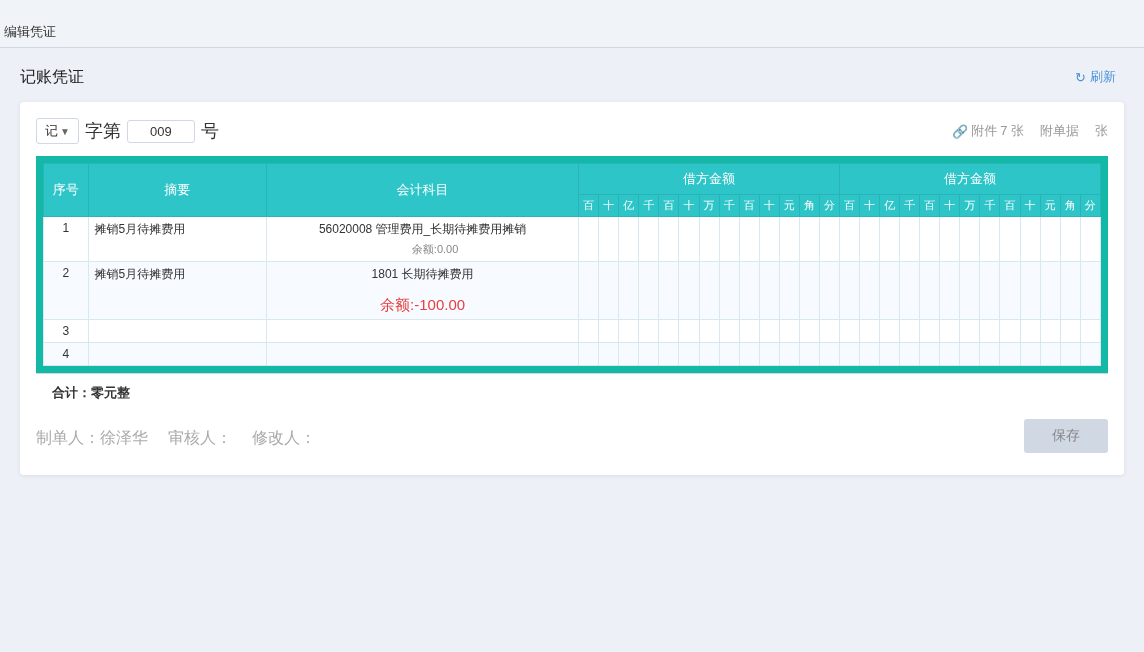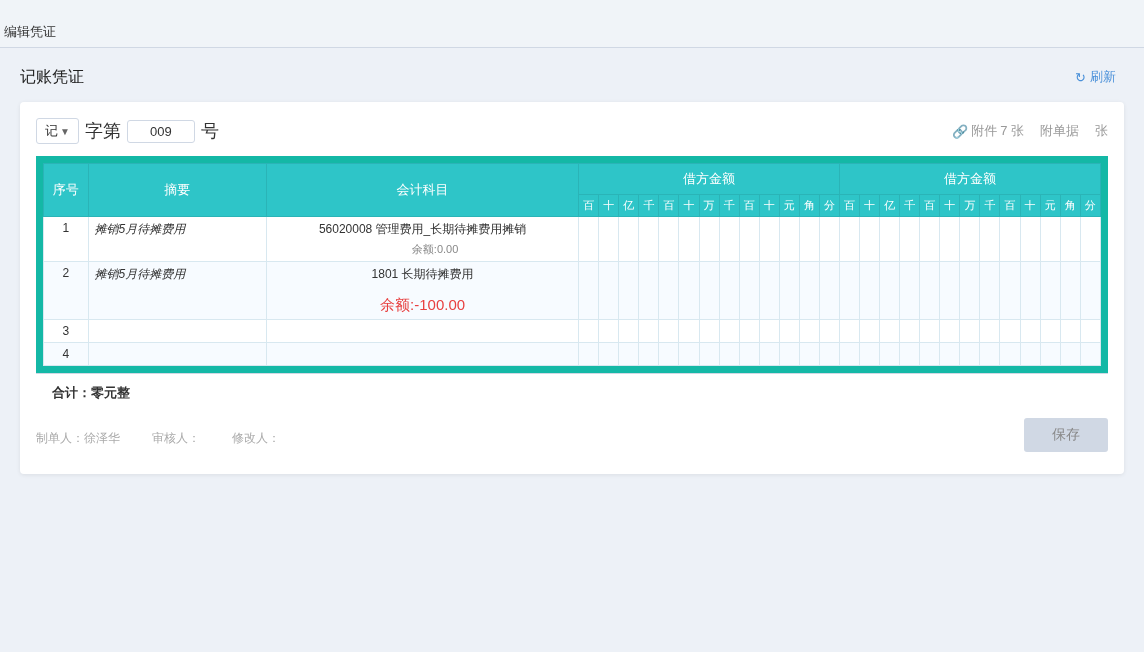--- a/index.html
+++ b/index.html
@@ -160,21 +160,20 @@
       font-size: 12px;
       color: #333;
       vertical-align: top;
     }
     .cell-no {
       width: 40px;
       text-align: center;
     }
     .cell-summary {
       width: 160px;
-      font-style: italic;
     }
     .cell-account {
       width: 280px;
       text-align: center;
     }
     .cell-amount {
       width: 18px;
       min-width: 18px;
       text-align: center;
       padding: 2px 1px;
@@ -198,24 +197,24 @@
       align-items: flex-start;
     }
     .total-label {
       font-weight: bold;
       font-size: 13px;
       color: #333;
     }
     .creator-row {
       display: flex;
       align-items: center;
-      gap: 32px;
+      gap: 20px;
       padding: 10px 0 4px 0;
       color: #aaa;
-      font-size: 12px;
+      font-size: 16px;
     }
     .save-btn {
       background: #d0d8e4;
       color: #888;
       border: none;
       border-radius: 3px;
       padding: 8px 28px;
       font-size: 14px;
       cursor: pointer;
       margin-left: auto;

